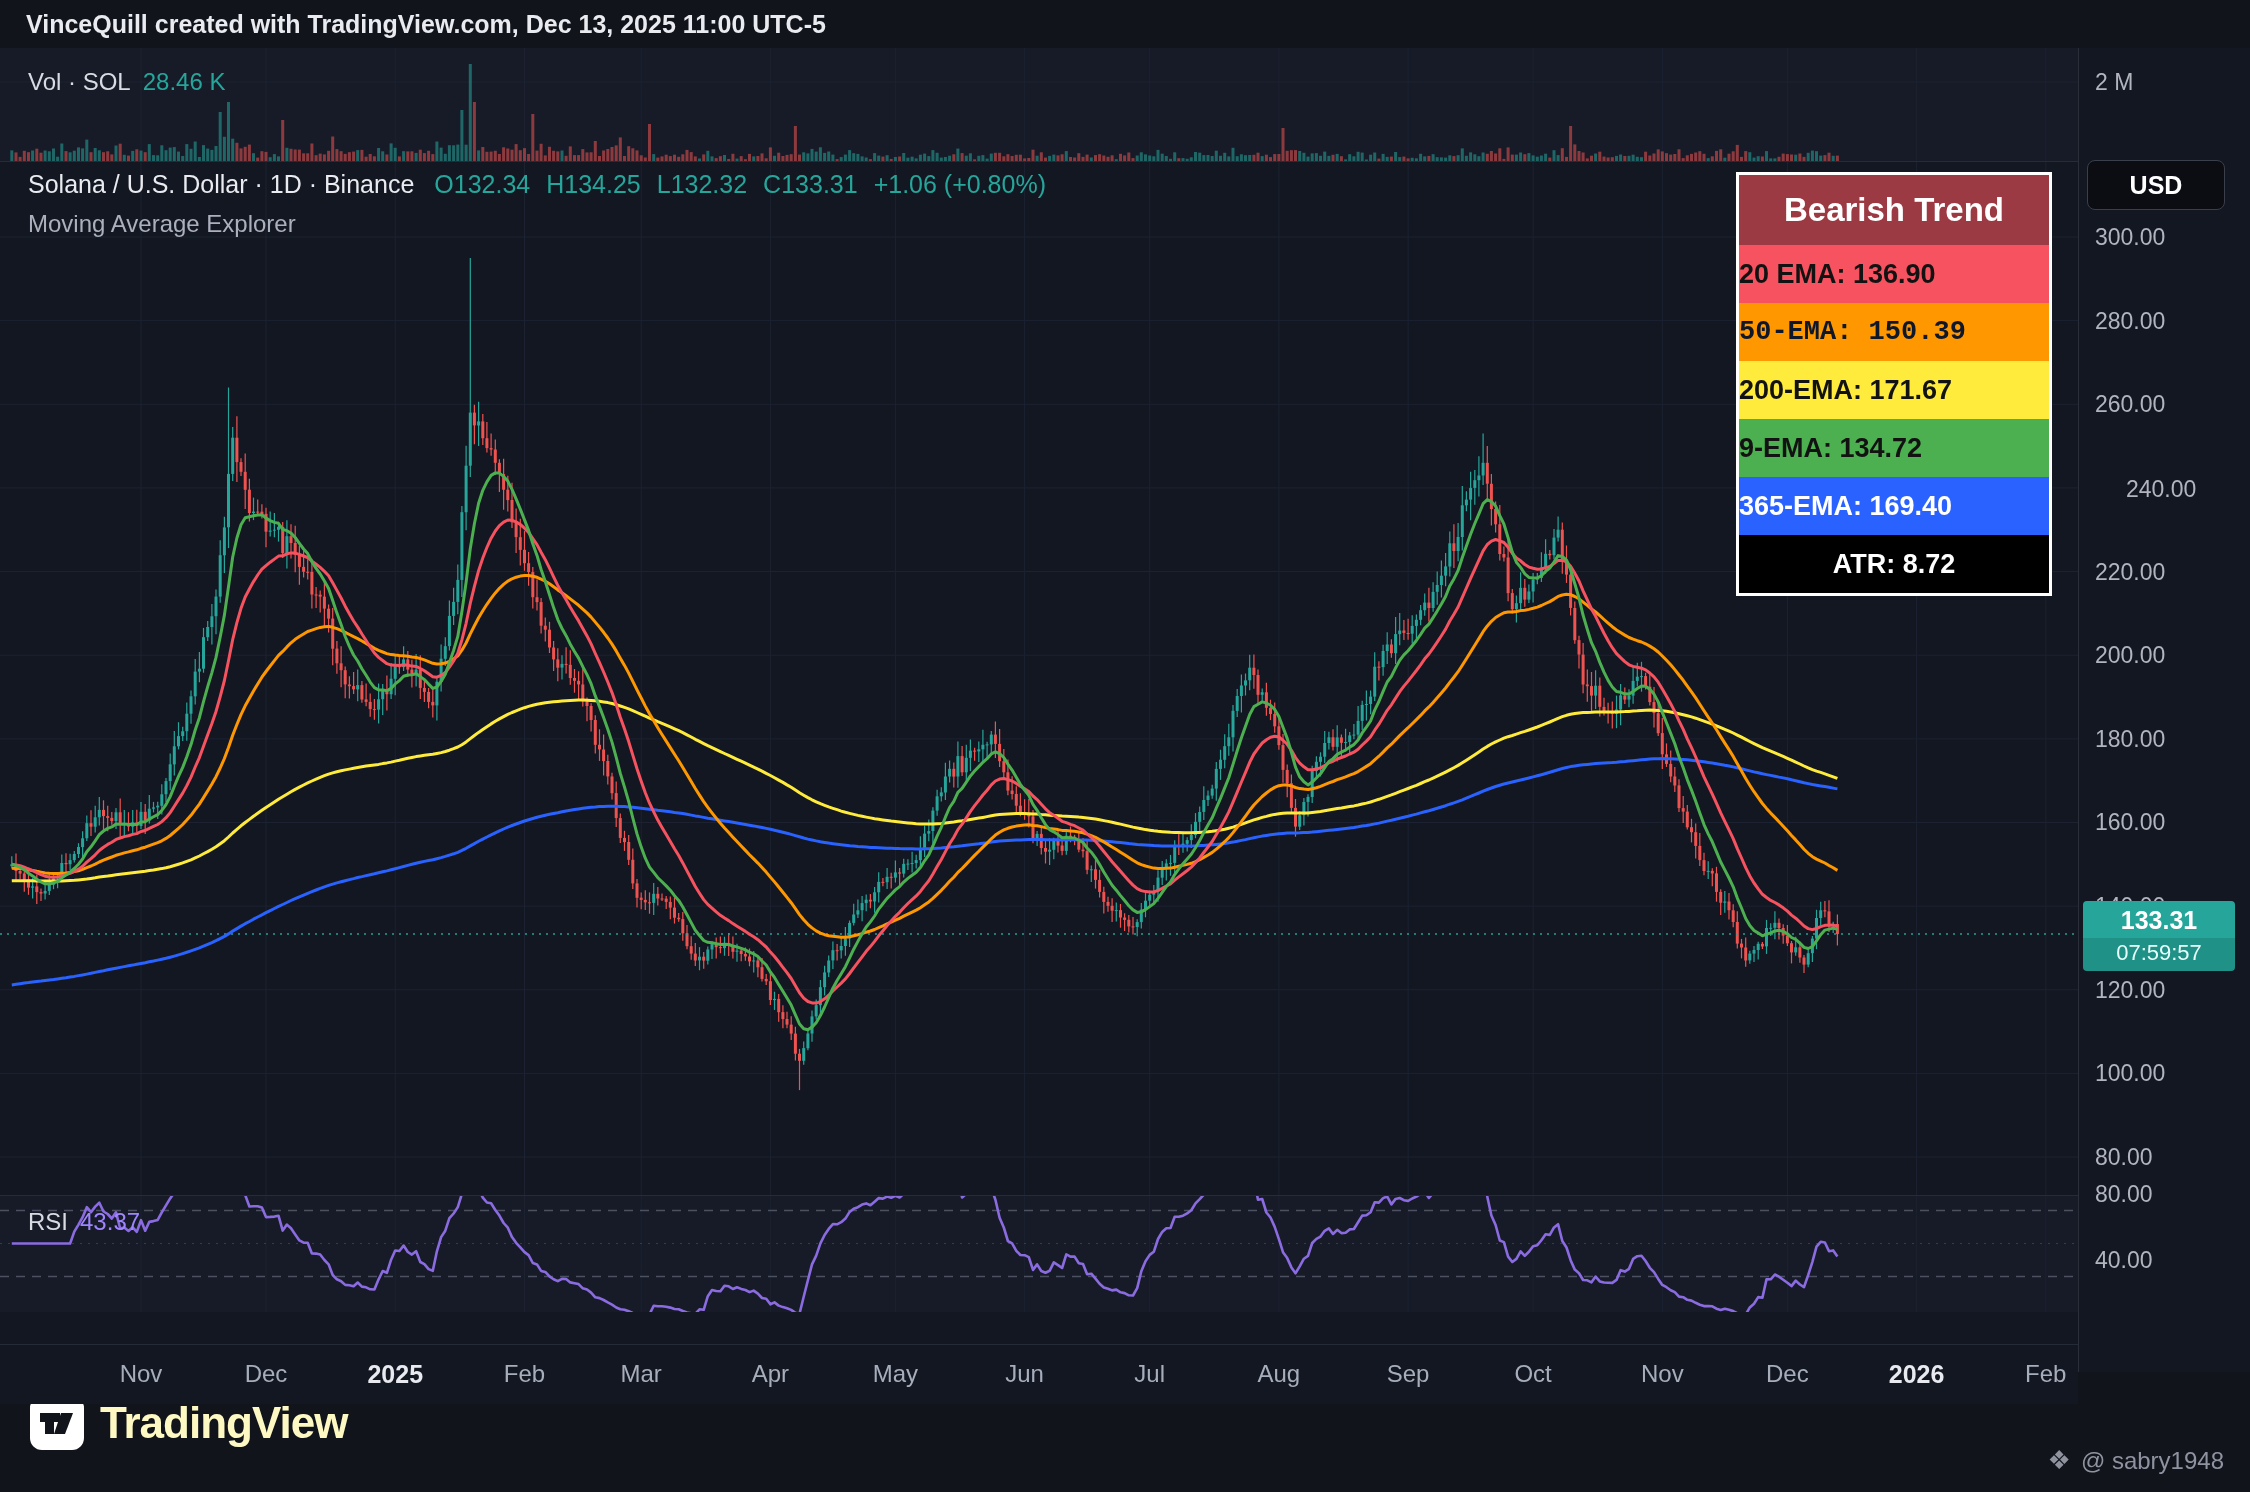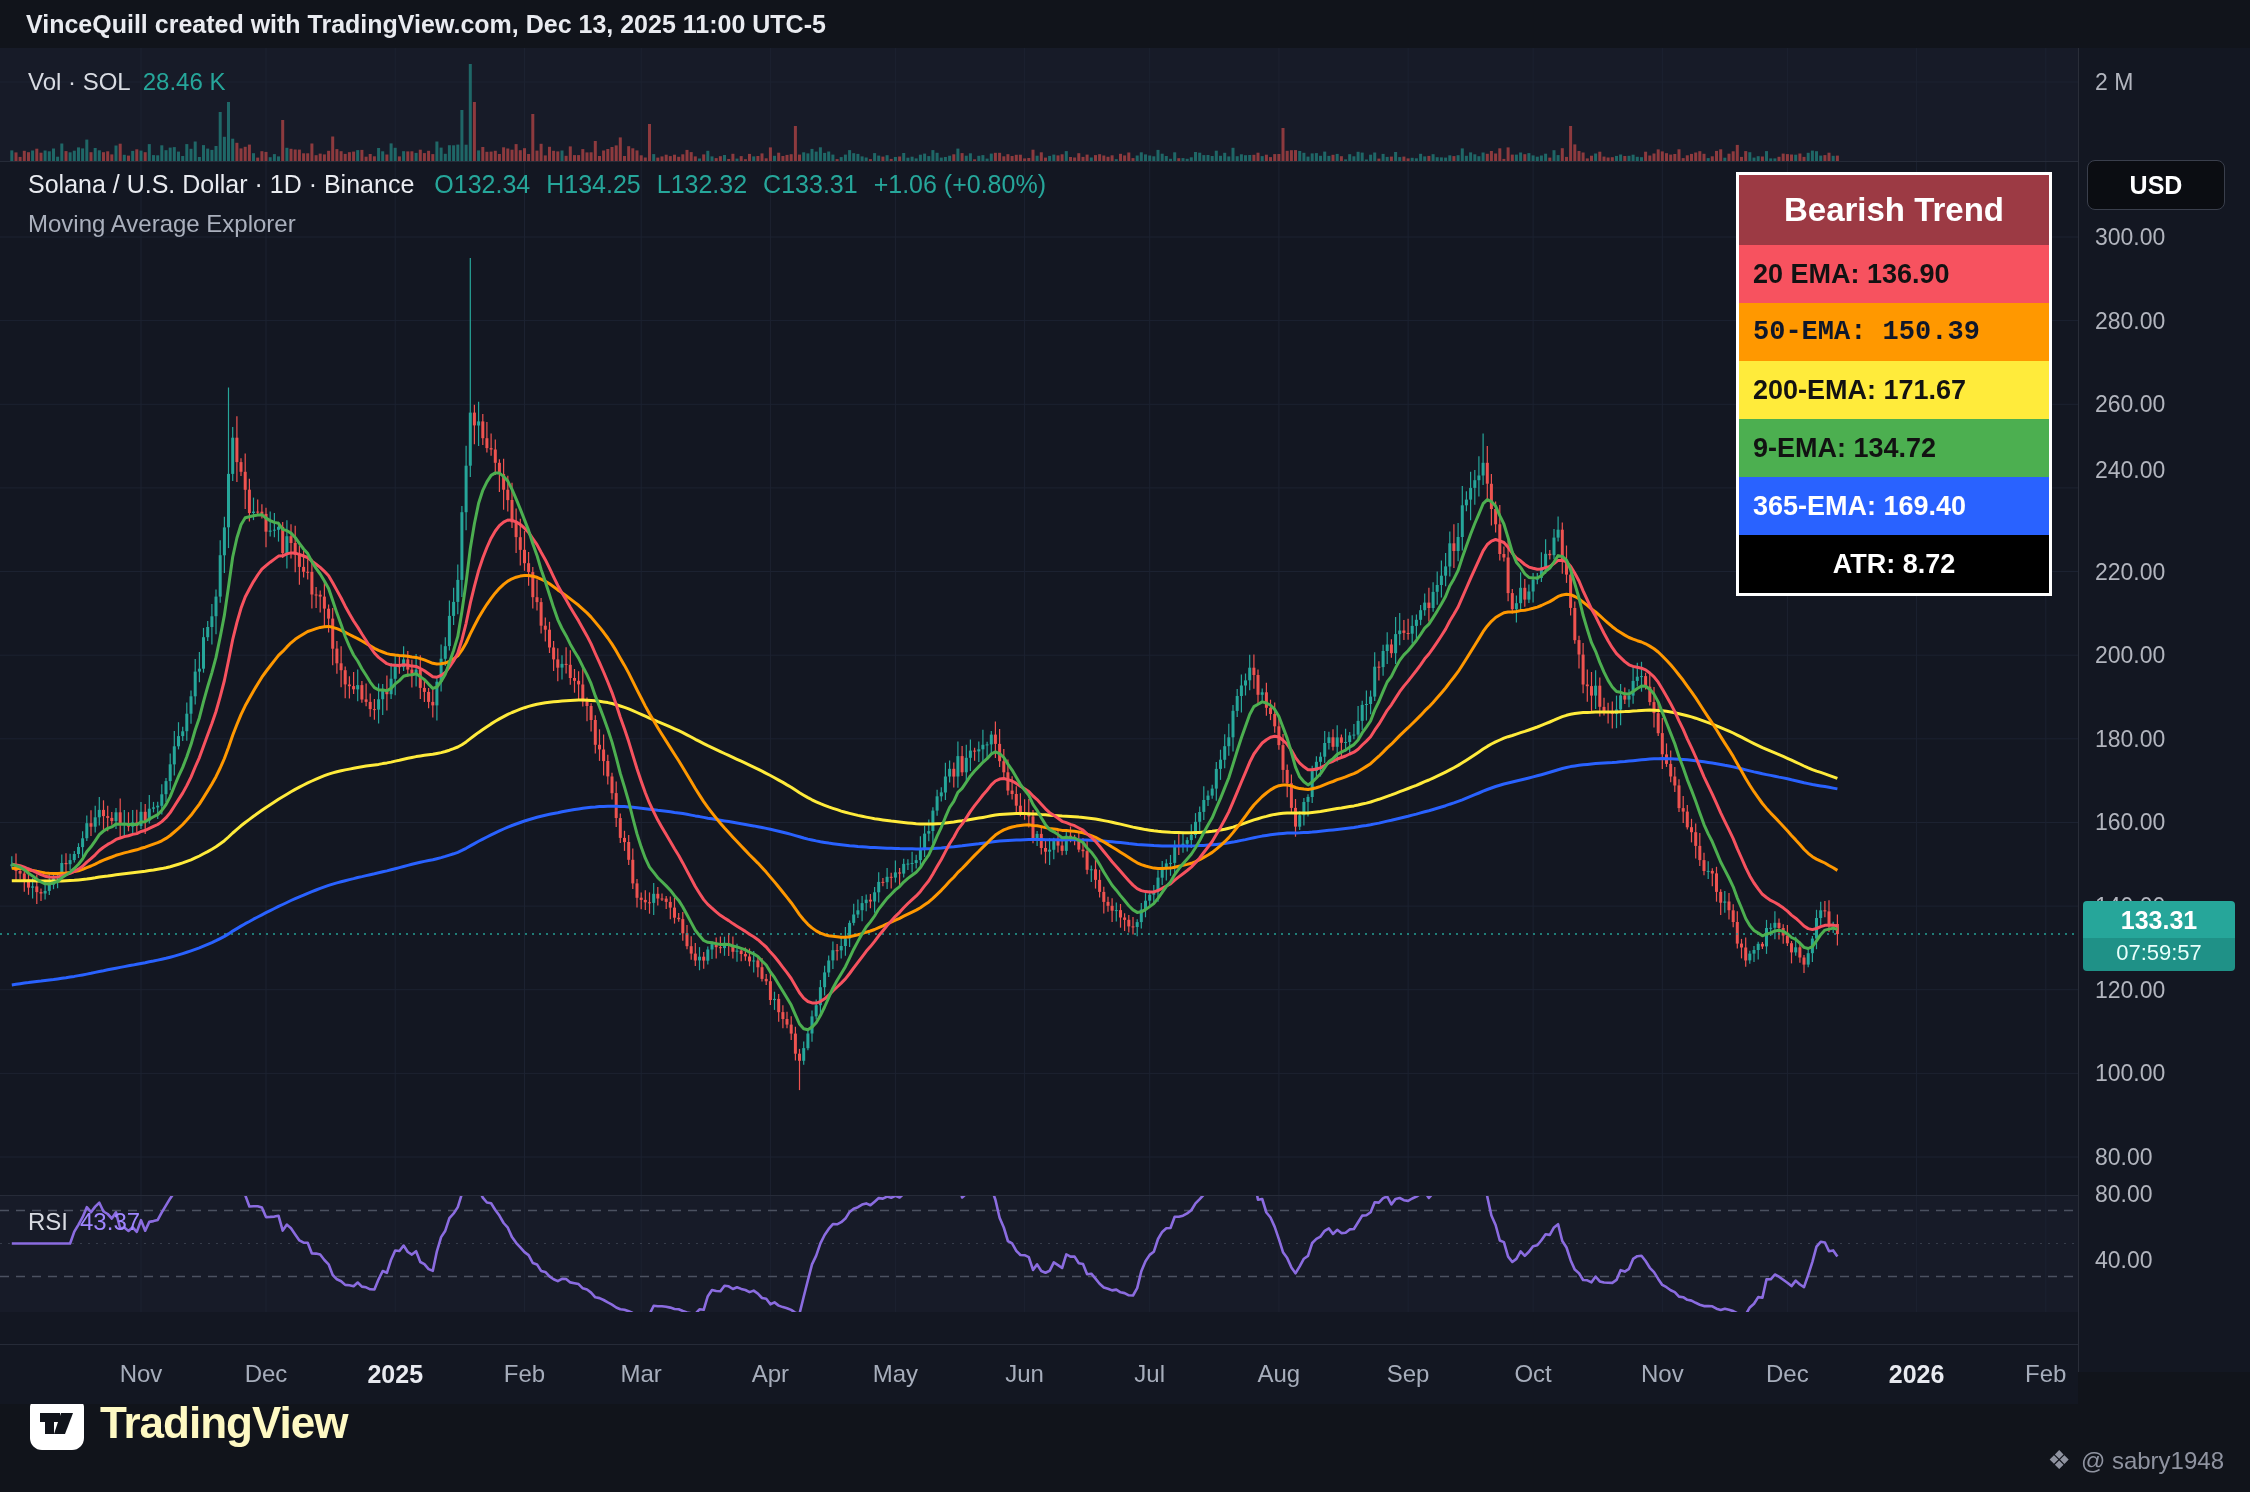--- a/index.html
+++ b/index.html
@@ -27,21 +27,21 @@
   .sym .sym-v { color:#26a69a; margin-right:16px; }
   .mae { position:absolute; left:28px; top:210px; font-size:24px; color:#aab0bd; z-index:5;text-align:center; }
 
   .rsi-lbl { position:absolute; left:28px; top:1208px; font-size:24px; color:#d8dbe2; z-index:5; }
   .rsi-lbl .val { color:#9f86ff; margin-left:12px; }
 
   #legend { position:absolute; left:1736px; top:172px; width:316px;
             border:3px solid #ffffff; z-index:6; }
   #legend .lg-h { height:70px; line-height:70px; text-align:center;
                   font-size:33px; font-weight:700; }
-  #legend .lg-r { height:58px; line-height:58px; padding-left:14px;
+  #legend .lg-r { height:58px; line-height:58px; 
                   font-size:27px; font-weight:700; }
   #legend .lg-atr { text-align:center; padding-left:0; }
 
   #paxis { position:absolute; left:2078px; top:48px; width:172px; height:1324px;
            background:#131722; border-left:1px solid #2a2e39; z-index:3; }
   #paxis .ax-lbl { position:absolute; left:16px; height:30px; line-height:30px;
                    font-size:23px; color:#b2b5be; white-space:nowrap; }
   .usd { position:absolute; left:8px; top:112px; width:138px; height:50px;
          background:#0b0d12; border:1px solid #3a3f4c; border-radius:8px;
          color:#ffffff; font-size:25px; font-weight:700; text-align:center;
@@ -1499,21 +1499,21 @@
   <div id="paxis">
     <div class="usd">USD</div>
     <div class="badge" id="price-badge" style="top: 853.064px;">
       <div class="badge-p">133.31</div>
       <div class="badge-t">07:59:57</div>
     </div>
   <div class="ax-lbl" style="top: 19px;">2 M</div>
       <div class="ax-lbl" style="top: 174px;">300.00</div>
       <div class="ax-lbl" style="top: 257.636px;">280.00</div>
       <div class="ax-lbl" style="top: 341.272px;">260.00</div>
-      <div class="ax-lbl" style="top: 407px;">240.00</div>
+      <div class="ax-lbl" style="top: 426px; margin-left: 31px;">240.00</div>
       <div class="ax-lbl" style="top: 508.544px;">220.00</div>
       <div class="ax-lbl" style="top: 592.18px;">200.00</div>
       <div class="ax-lbl" style="top: 675.816px;">180.00</div>
       <div class="ax-lbl" style="top: 759.452px;">160.00</div>
       <div class="ax-lbl" style="top: 843.088px;">140.00</div>
       <div class="ax-lbl" style="top: 926.724px;">120.00</div>
       <div class="ax-lbl" style="top: 1010.36px;">100.00</div>
       <div class="ax-lbl" style="top: 1094px;">80.00</div>
       <div class="ax-lbl" style="top: 1131px;">80.00</div>
       <div class="ax-lbl" style="top: 1197px;">40.00</div>

